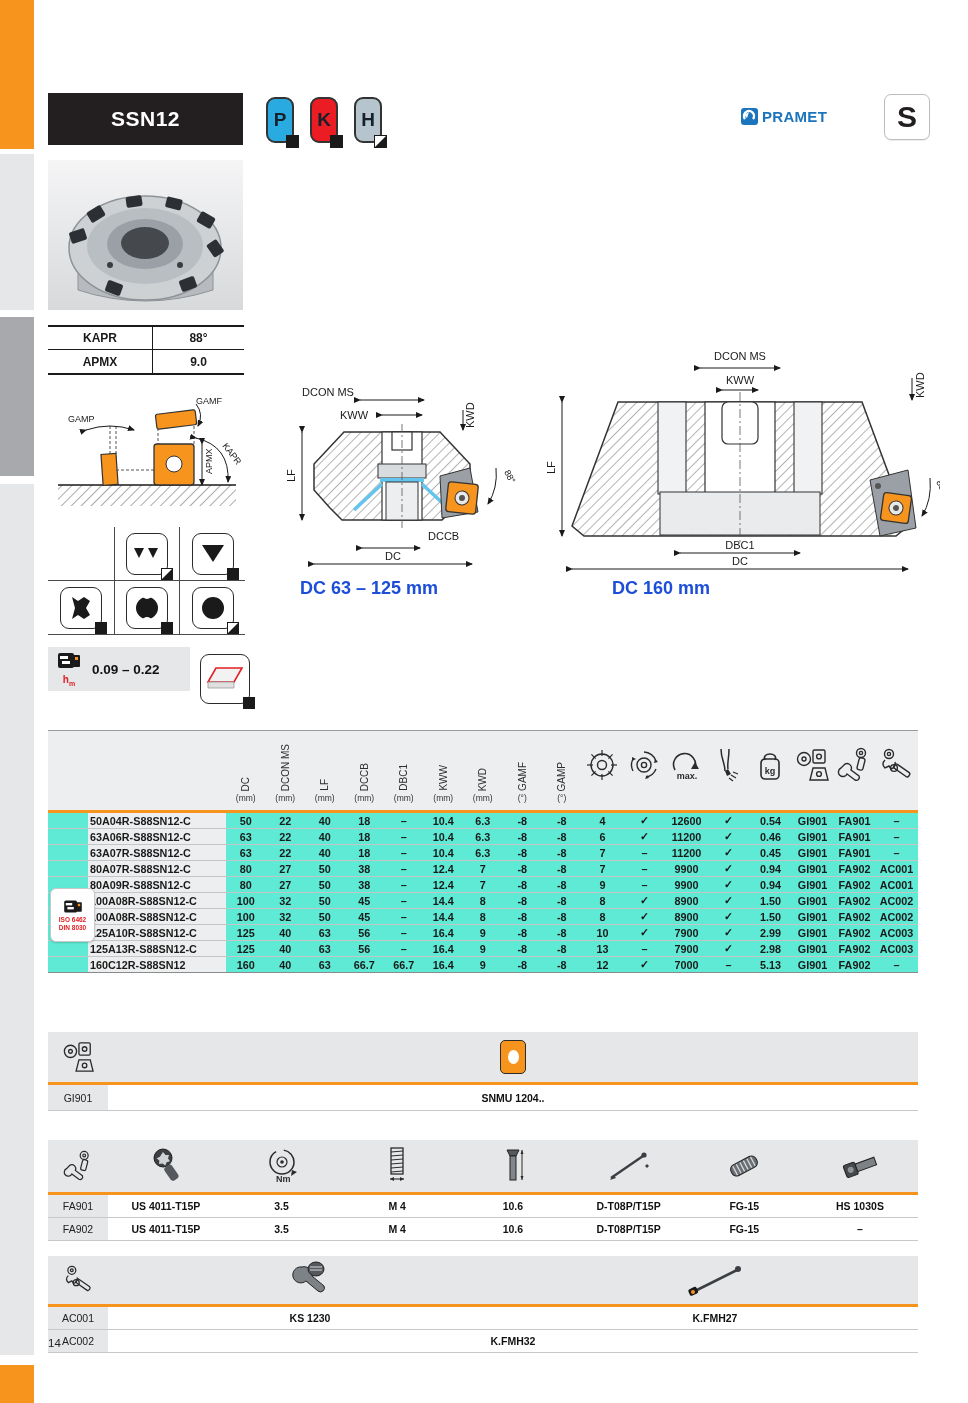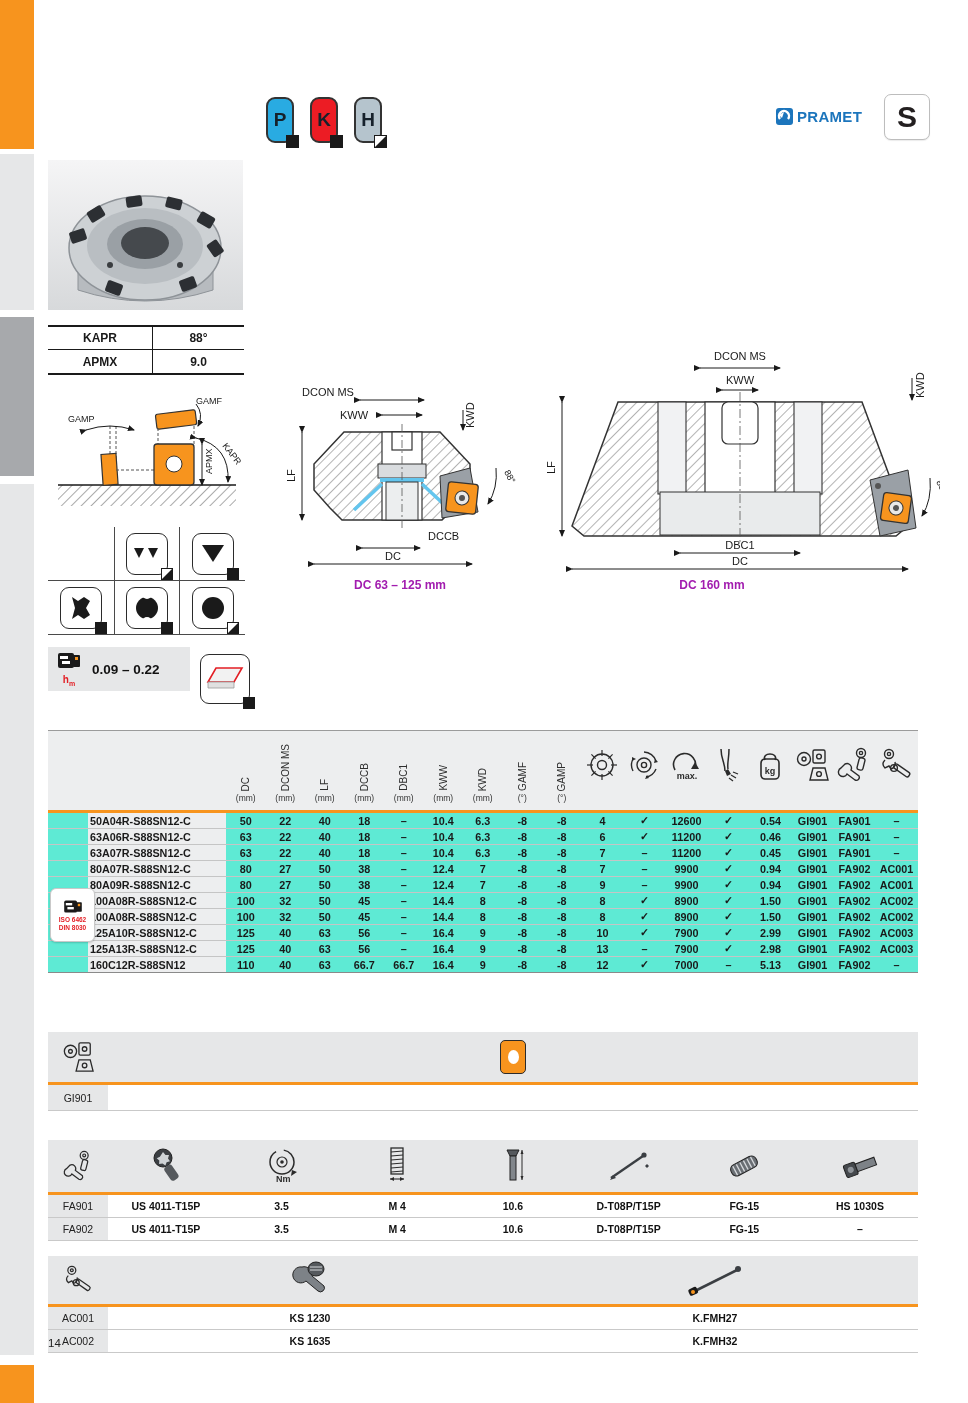--- a/index.html
+++ b/index.html
@@ -32,21 +32,21 @@
   .intro-desc  { font-size:12px; line-height:17px; color:#3c3c3c; width:660px; }
 
   
   .specs { width:196px; border-top:2px solid #1a1a1a; border-bottom:2px solid #1a1a1a; }
   .specs .srow { display:flex; height:23px; border-bottom:1px solid #1a1a1a; }
   .specs .srow:last-of-type { border-bottom:none; }
   .specs .sl { width:105px; border-right:1px solid #1a1a1a; display:flex; align-items:center; justify-content:center;
                font-weight:bold; font-size:12px; }
   .specs .sv { flex:1; display:flex; align-items:center; justify-content:center; font-weight:bold; font-size:12px; }
 
-  .caption-red { color:#a21caf; font-weight:bold; font-size:12px; text-align:center; }
+  .caption-red { color:#1d4ed8; font-weight:bold; font-size:18px; }
 
   
   .igrid { width:197px; height:108px; display:grid; grid-template-columns:1fr 1fr 1fr; grid-template-rows:1fr 1fr; }
   .igcell { position:relative; display:flex; align-items:center; justify-content:center;
             border-left:1px solid #4a4a4a; border-bottom:1px solid #4a4a4a; }
   .igcell.nb { border-left:none; }
   .ibox { position:relative; width:42px; height:42px; border:1.6px solid #2b2b2b; border-radius:9px; background:#fff;
           display:flex; align-items:center; justify-content:center; }
   .ibox .corner { right:-6px; bottom:-6px; width:12px; height:12px; }
 
@@ -101,37 +101,40 @@
 <body>
 
 <div class="page">
 
   <div class="strip orange" style="top:0;height:149px"></div>
   <div class="strip lgray" style="top:154px;height:156px"></div>
   <div class="strip mgray" style="top:317px;height:159px"></div>
   <div class="strip lgray" style="top:484px;height:871px"></div>
   <div class="strip orange" style="top:1365px;height:38px"></div>
 
+  <div class="title-box abs" style="left:48px;top:93px;width:195px;height:52px">
+    <span>SSN12</span>
+  </div>
 
   <div class="pkh abs" style="left:266px;top:97px">
     <div class="pill p">
       <span>P</span>
       <span class="corner"></span>
     </div>
     <div class="pill k">
       <span>K</span>
       <span class="corner"></span>
     </div>
     <div class="pill h">
       <span>H</span>
       <span class="corner half"></span>
     </div>
   </div>
 
-  <div class="brand abs" style="left:776px;top:108px">
+  <div class="brand abs" style="left:741px;top:108px">
     <svg width="17" height="17" viewBox="0 0 17 17">
       <rect x="0" y="0" width="17" height="17" rx="3" fill="#1C75BC"></rect>
       <path d="M4 11 A5 5 0 1 1 12 11" fill="none" stroke="#fff" stroke-width="2.4"></path>
       <polygon points="3,7 8,4 6,10" fill="#fff"></polygon>
     </svg>
     <span>PRAMET</span>
   </div>
 
   <div class="sbox abs" style="left:884px;top:94px">
     <span>S</span>
@@ -684,21 +687,21 @@
           <div class="ic">✓</div>
           <div class="ic">2.98</div>
           <div class="ic">GI901</div>
           <div class="ic">FA902</div>
           <div class="ic">AC003</div>
         </div>
 
         <div class="mtr">
           <div class="gut"></div>
           <div class="nm">160C12R-S88SN12</div>
-          <div class="c">110</div>
+          <div class="c">160</div>
           <div class="c">40</div>
           <div class="c">63</div>
           <div class="c">66.7</div>
           <div class="c">66.7</div>
           <div class="c">16.4</div>
           <div class="c">9</div>
           <div class="c">-8</div>
           <div class="c">-8</div>
           <div class="ic">12</div>
           <div class="ic">✓</div>
@@ -740,20 +743,21 @@
         <div class="insert-glyph">
             <div class="hole"></div>
           </div>
       </div>
     </div>
     <div class="oline"></div>
     <div>
 
         <div class="trow" style="height:26px">
           <div class="tcode">GI901</div>
+          <div class="tval" style="flex:1">SNMU 1204..</div>
         </div>
       </div>
   </div>
 
   <div class="abs" style="left:48px;top:1140px;width:870px">
     <div class="band sp-head">
       <div class="cell" style="width:60px">
         <svg width="30" height="38" viewBox="0 0 34 38" fill="none" stroke="#2b2b2b" stroke-width="1.4">
           <circle cx="24" cy="7" r="4.5"></circle>
             <circle cx="24" cy="7" r="1.6"></circle>
@@ -896,21 +900,20 @@
     <div>
 
         <div class="trow">
           <div class="tcode">AC001</div>
           <div class="tval" style="width:404px">KS 1230</div>
           <div class="tval" style="flex:1">K.FMH27</div>
         </div>
 
         <div class="trow">
           <div class="tcode">AC002</div>
-          <div class="tval" style="width:404px">KS 1635</div>
           <div class="tval" style="flex:1">K.FMH32</div>
         </div>
       </div>
   </div>
 
   <div class="footer-num abs" style="left:48px;top:1337px">14</div>
 
 </div>
 
 </body></html>

